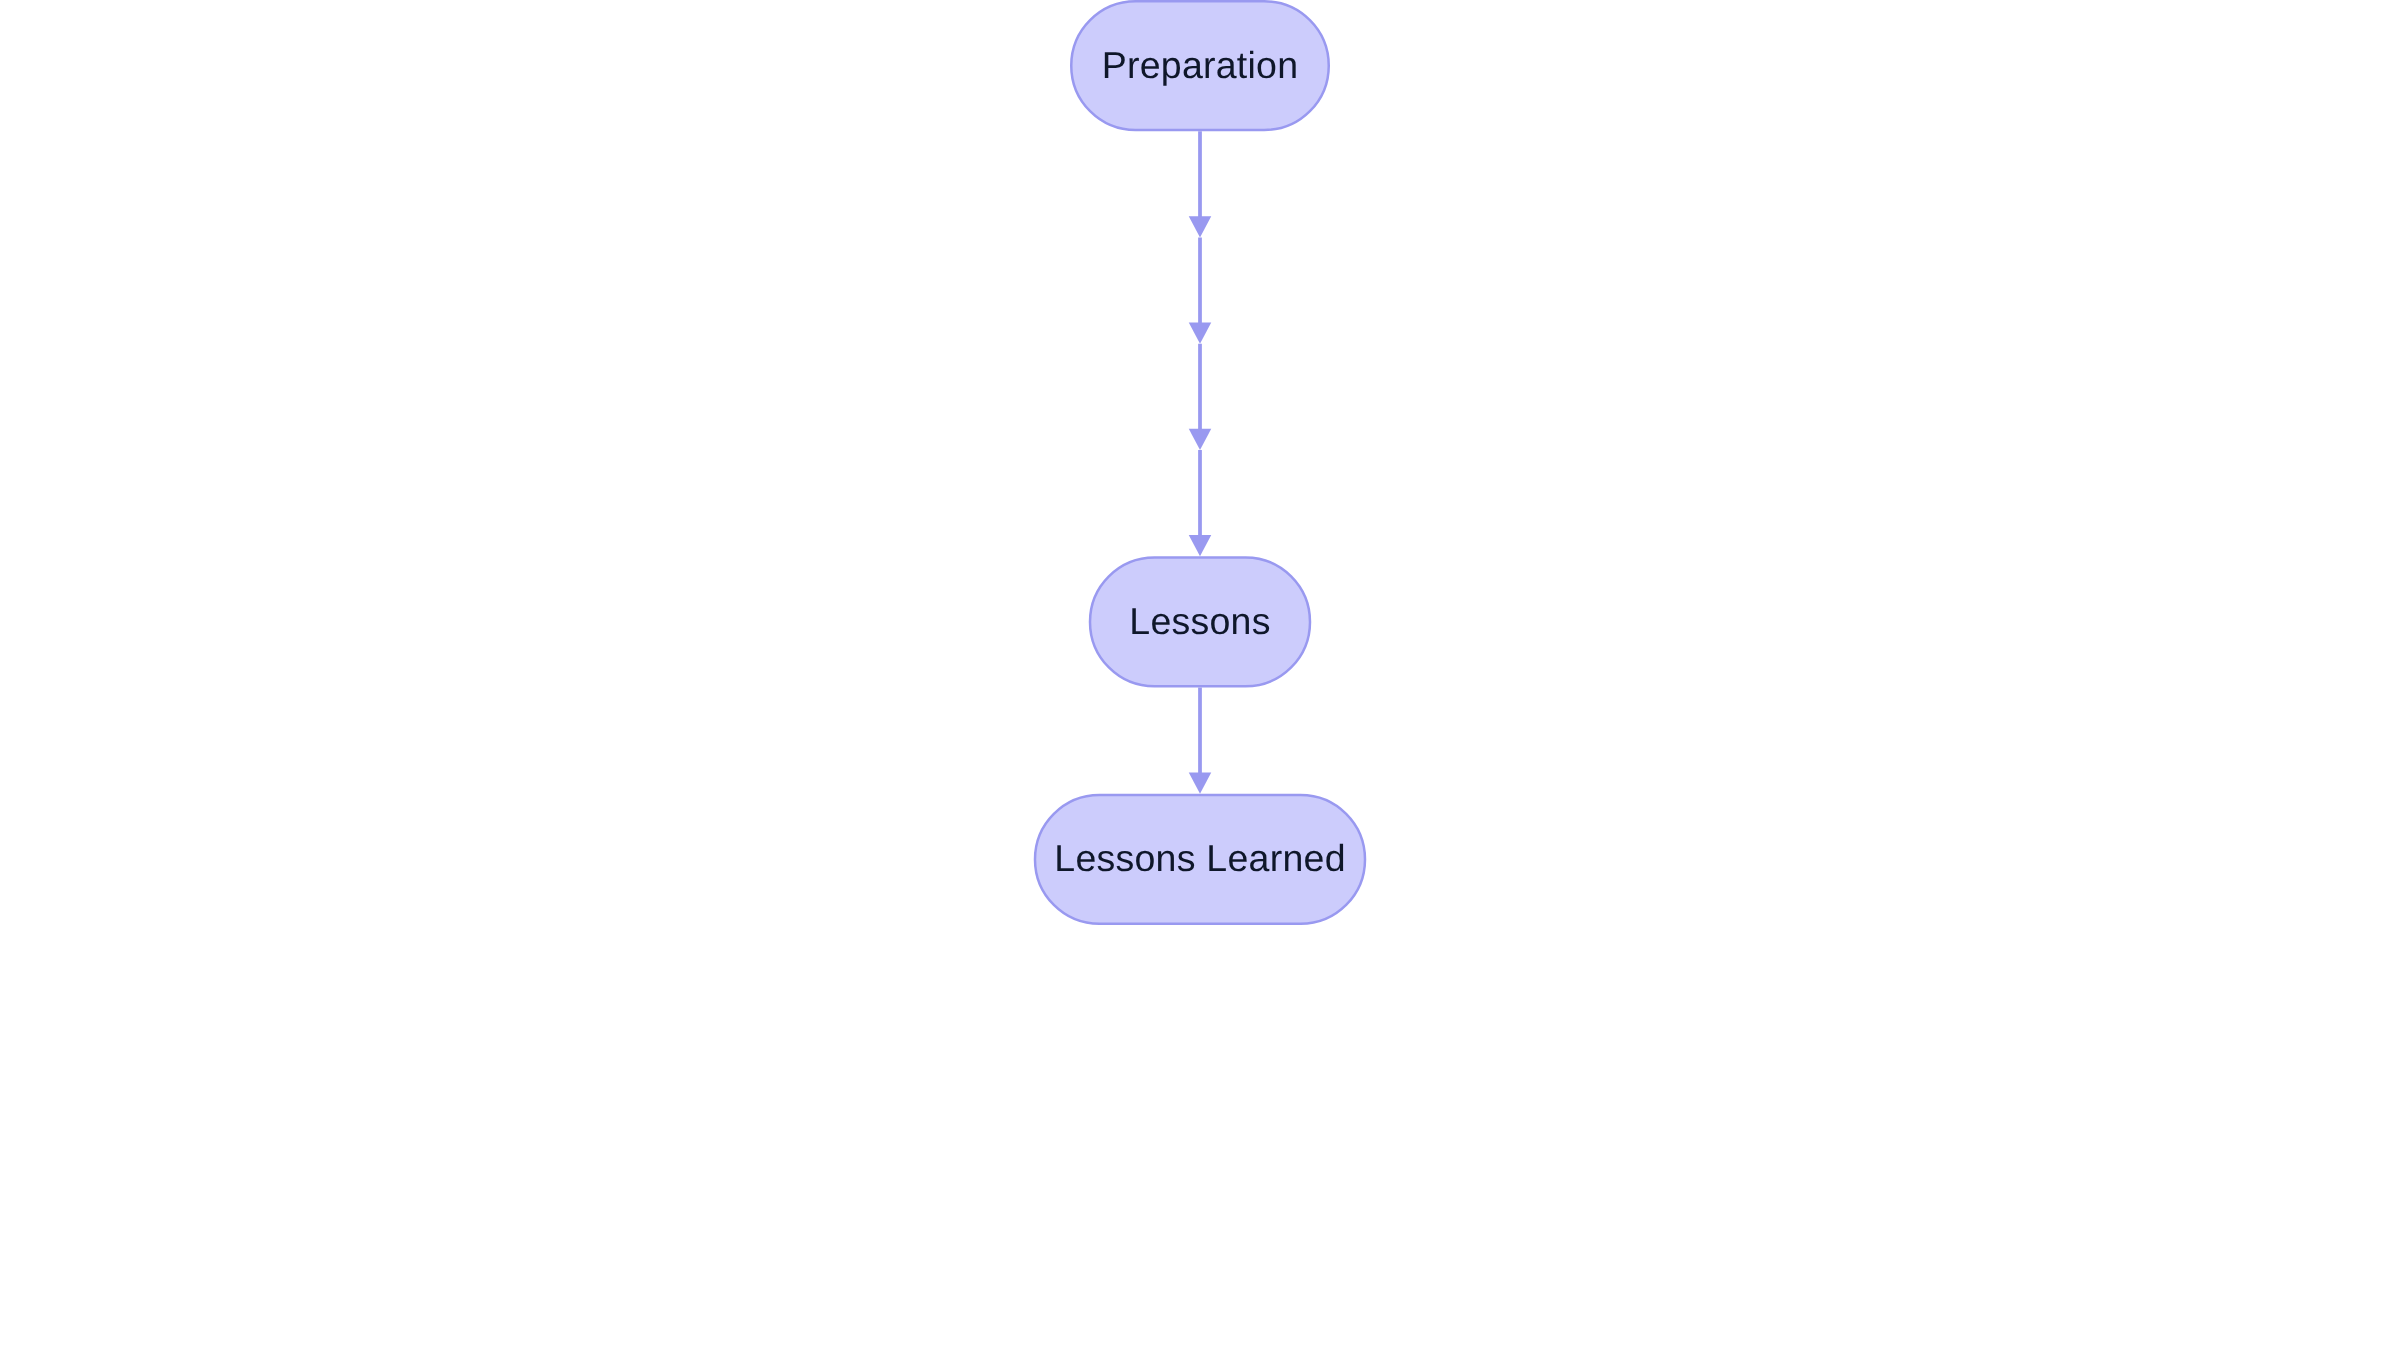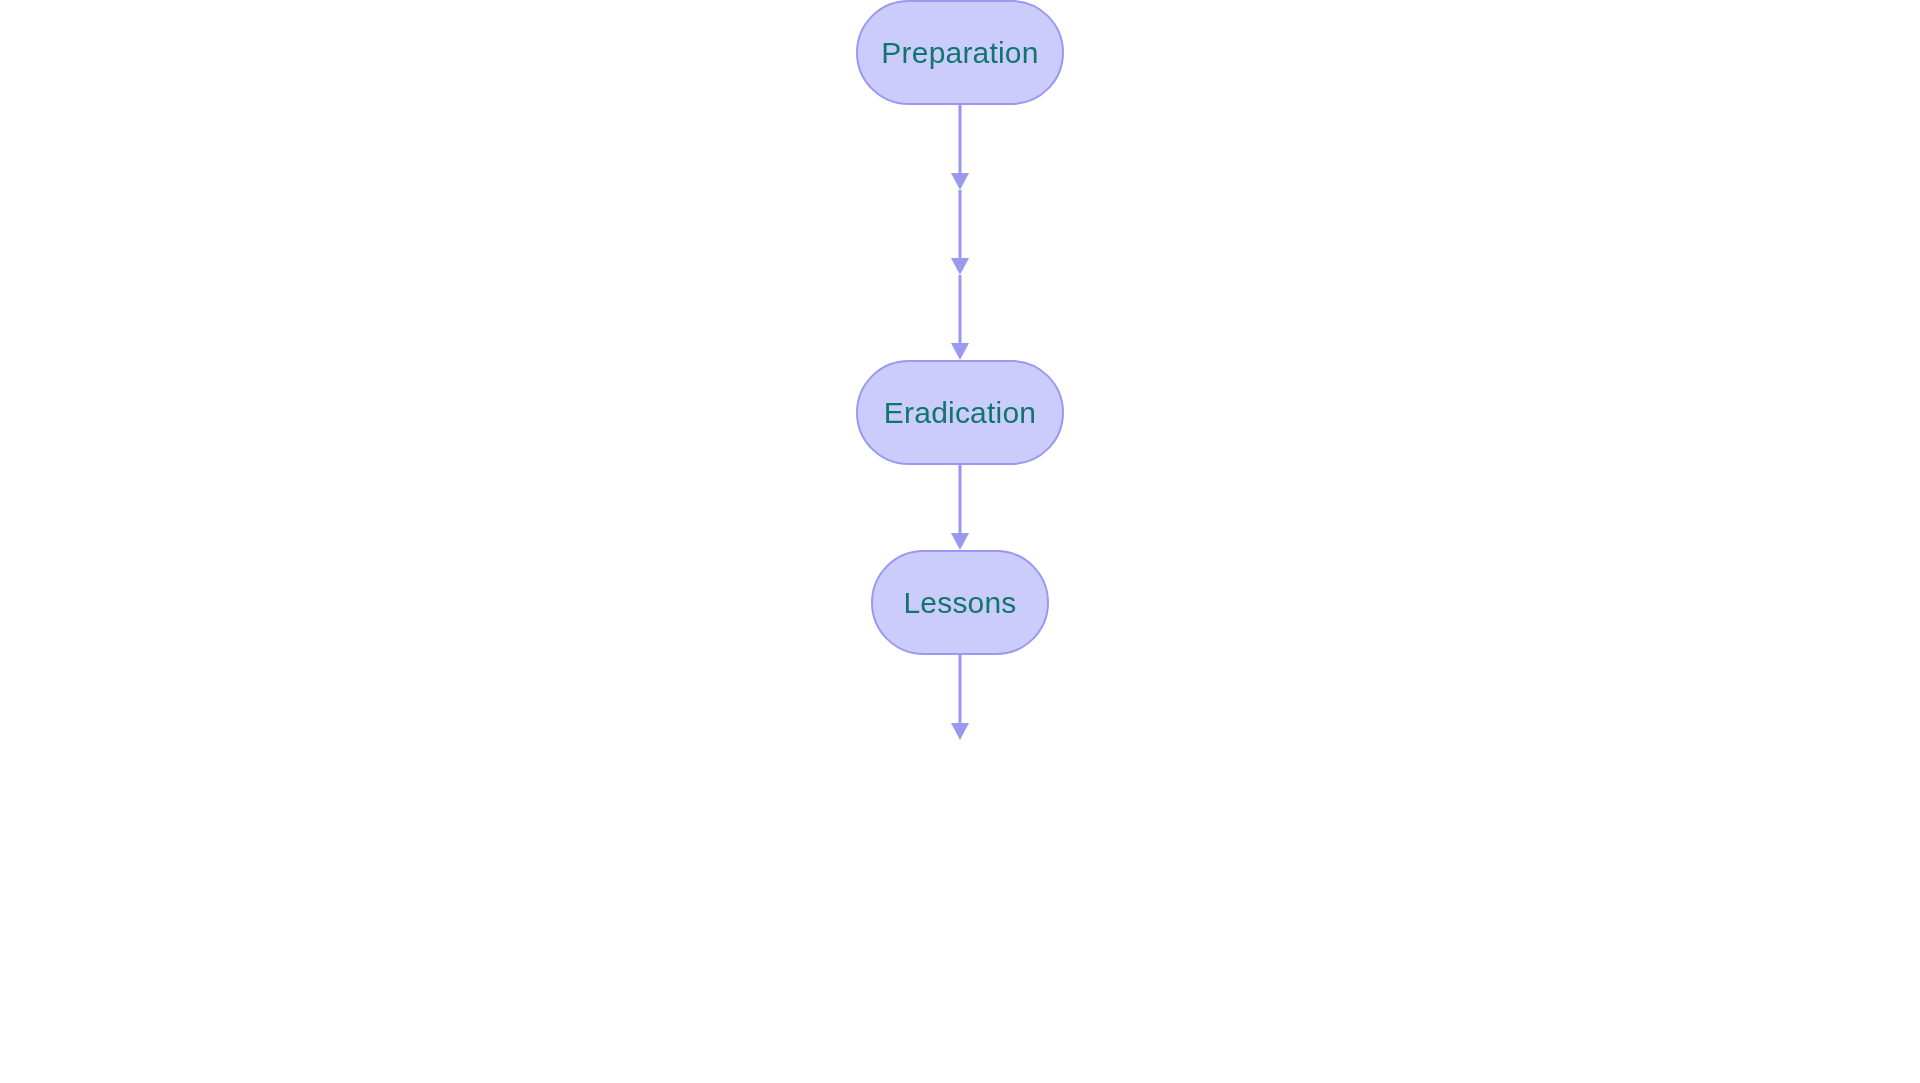--- a/index.html
+++ b/index.html
@@ -32,21 +32,21 @@
     flex-direction: column;
     align-items: center;
   }
 
   .flow-node {
     box-sizing: border-box;
     height: 105px;
     border: 2px solid #9999f0;
     border-radius: 53px;
     background: #ccccfc;
-    color: #0f766e;
+    color: #0f172a;
     display: flex;
     align-items: center;
     justify-content: center;
     font-size: 30px;
     font-weight: 400;
     letter-spacing: 0.2px;
     white-space: nowrap;
     line-height: 1;
     padding: 0 30px;
     flex: 0 0 auto;
@@ -96,37 +96,37 @@
     </div>
 
 
     <div class="flow-connector">
       <svg viewBox="0 0 24 85" xmlns="http://www.w3.org/2000/svg" aria-hidden="true">
         <line x1="12" y1="0" x2="12" y2="69" stroke="#9999f0" stroke-width="3"></line>
         <polygon points="3,68 21,68 12,85" fill="#9999f0"></polygon>
       </svg>
     </div>
 
-    <div class="flow-node" style="width:208px">
-      <span class="flow-node-label">Eradication</span>
-    </div>
 
     <div class="flow-connector">
       <svg viewBox="0 0 24 85" xmlns="http://www.w3.org/2000/svg" aria-hidden="true">
         <line x1="12" y1="0" x2="12" y2="69" stroke="#9999f0" stroke-width="3"></line>
         <polygon points="3,68 21,68 12,85" fill="#9999f0"></polygon>
       </svg>
     </div>
 
     <div class="flow-node" style="width:178px">
       <span class="flow-node-label">Lessons</span>
     </div>
 
     <div class="flow-connector">
       <svg viewBox="0 0 24 85" xmlns="http://www.w3.org/2000/svg" aria-hidden="true">
         <line x1="12" y1="0" x2="12" y2="69" stroke="#9999f0" stroke-width="3"></line>
         <polygon points="3,68 21,68 12,85" fill="#9999f0"></polygon>
       </svg>
     </div>
 
+    <div class="flow-node" style="width:266px">
+      <span class="flow-node-label">Lessons Learned</span>
+    </div>
 
   </div>
 </div>
 
 </body></html>

